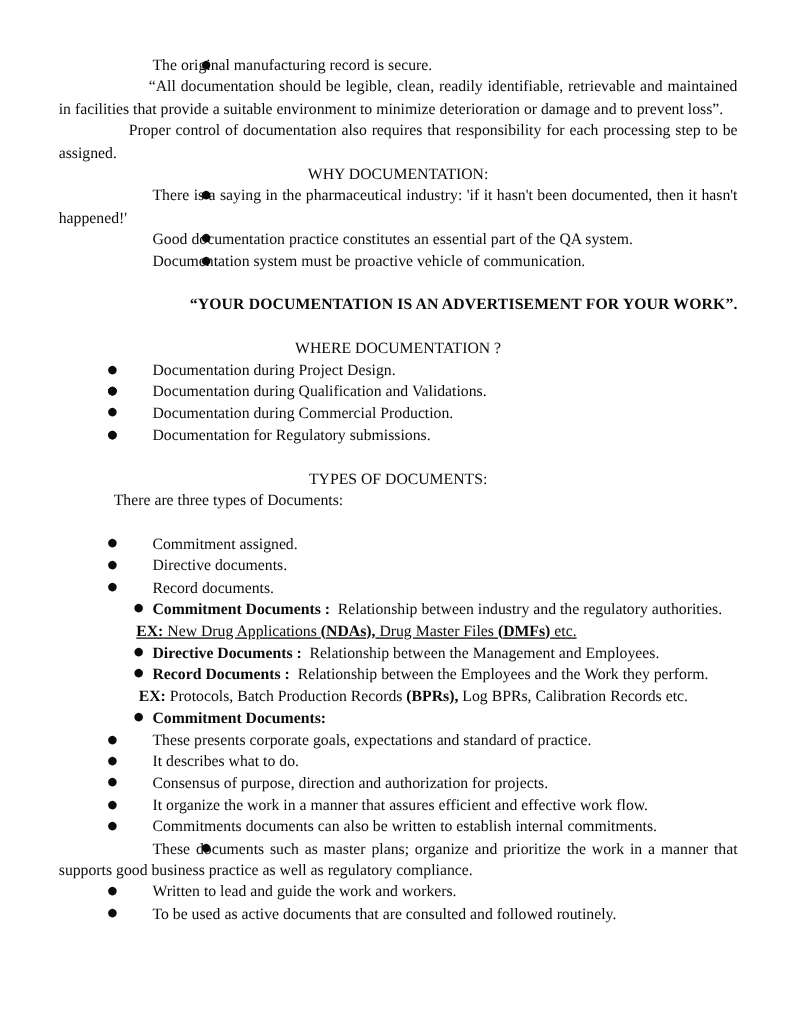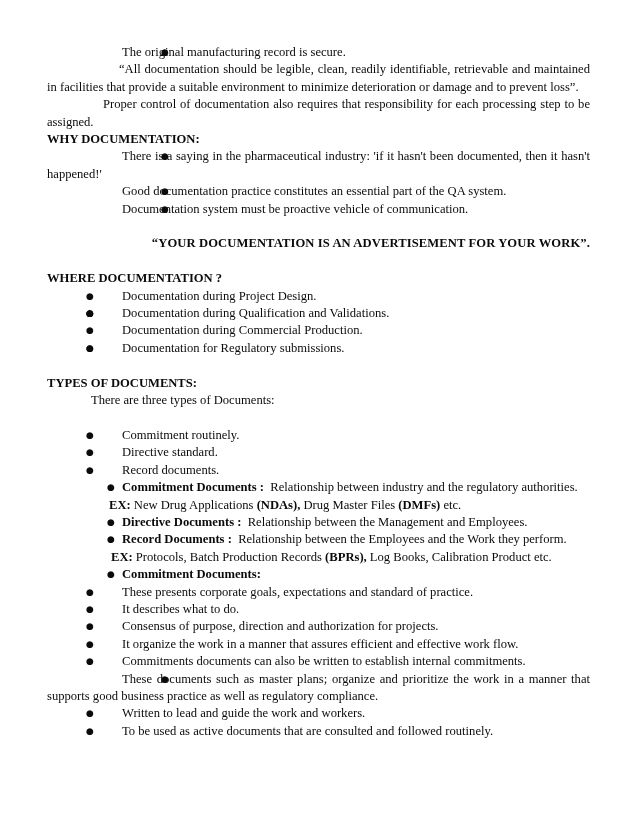--- a/index.html
+++ b/index.html
@@ -37,22 +37,22 @@
     text-align: justify;
   }
 
   
   .ind-1 { padding-left: 0; text-indent: 44px; }
   .ind-2 { padding-left: 0; text-indent: 56px; }
   .ind-3 { padding-left: 0; text-indent: 72px; }
 
   .heading {
     margin: 0;
-    font-weight: bold;
-    text-align: left;
+    font-weight: normal;
+    text-align: center;
   }
   .center-head {
     margin: 0;
     font-weight: bold;
     text-align: right;
     letter-spacing: 0.1px;
   }
   .spacer-line { height: 17.4px; }
 
   
@@ -157,45 +157,45 @@
     </div>
 
     <div class="spacer-line"></div>
 
     <div class="heading">TYPES OF DOCUMENTS:</div>
     <div class="para ind-1">There are three types of Documents:</div>
 
     <div class="spacer-line"></div>
 
     <div class="bullet-row">
-      <span class="bullet">●</span><span>Commitment routinely.</span>
-    </div>
-    <div class="bullet-row">
-      <span class="bullet">●</span><span>Directive standard.</span>
+      <span class="bullet">●</span><span>Commitment assigned.</span>
+    </div>
+    <div class="bullet-row">
+      <span class="bullet">●</span><span>Directive documents.</span>
     </div>
     <div class="bullet-row">
       <span class="bullet">●</span><span>Record documents.</span>
     </div>
 
     <div class="bullet-row2">
       <span class="bullet">●</span><b>Commitment Documents :</b><span>&nbsp; </span><span>Relationship between industry and the regulatory authorities.</span>
     </div>
-    <div class="para" style="padding-left:62px;">
+    <div class="para" style="padding-left:62px;text-decoration:underline;">
       <b>EX:</b><span><span> New Drug Applications </span><b>(NDAs),</b><span> Drug Master Files </span><b>(DMFs)</b><span> etc.</span></span>
     </div>
 
     <div class="bullet-row2">
       <span class="bullet">●</span><b>Directive Documents :</b><span>&nbsp; </span><span>Relationship between the Management and Employees.</span>
     </div>
 
     <div class="bullet-row2">
       <span class="bullet">●</span><b>Record Documents :</b><span>&nbsp; </span><span>Relationship between the Employees and the Work they perform.</span>
     </div>
     <div class="para" style="padding-left:64px;">
-      <b>EX:</b><span><span> Protocols, Batch Production Records </span><b>(BPRs),</b><span> Log Books, Calibration Product etc.</span></span>
+      <b>EX:</b><span><span> Protocols, Batch Production Records </span><b>(BPRs),</b><span> Log BPRs, Calibration Records etc.</span></span>
     </div>
 
     <div class="bullet-row2">
       <span class="bullet">●</span><b>Commitment Documents:</b>
     </div>
 
     <div class="bullet-row">
       <span class="bullet">●</span><span>These presents corporate goals, expectations and standard of practice.</span>
     </div>
     <div class="bullet-row">

